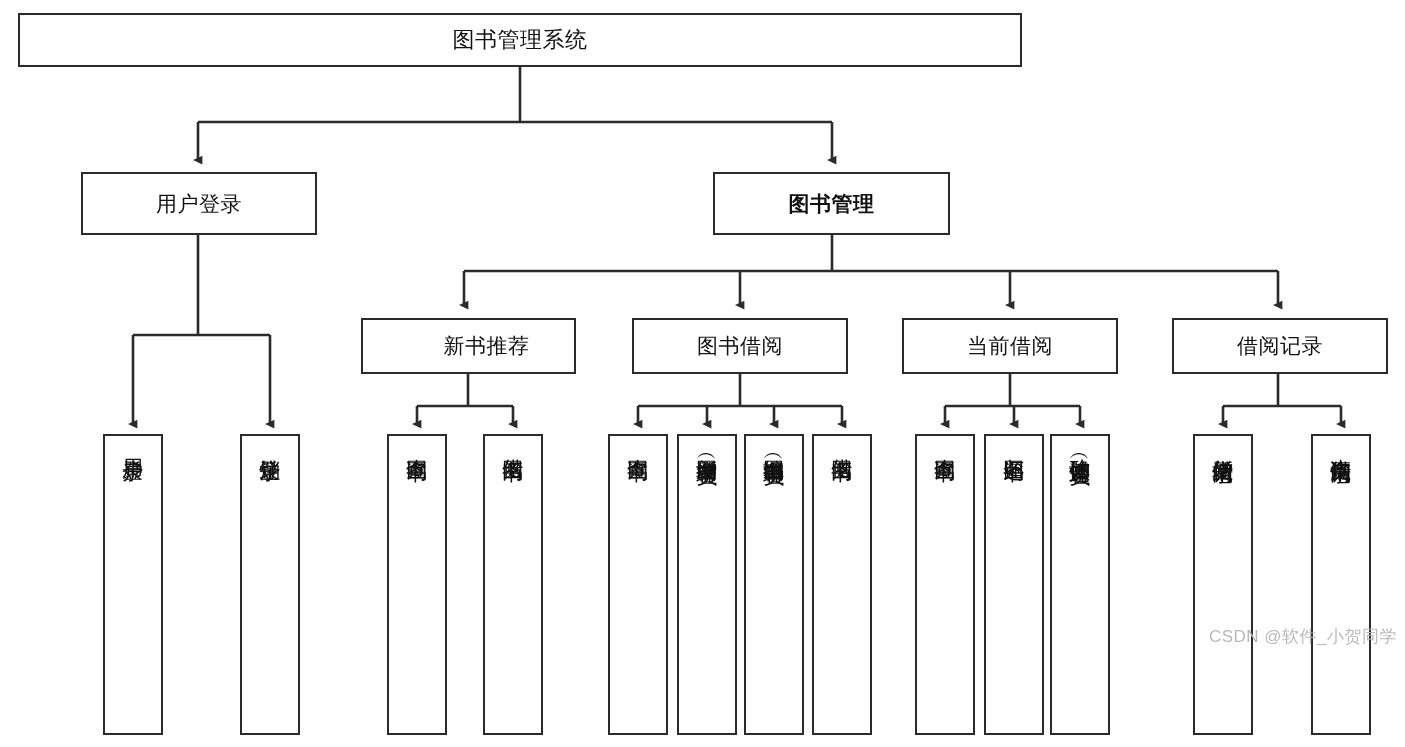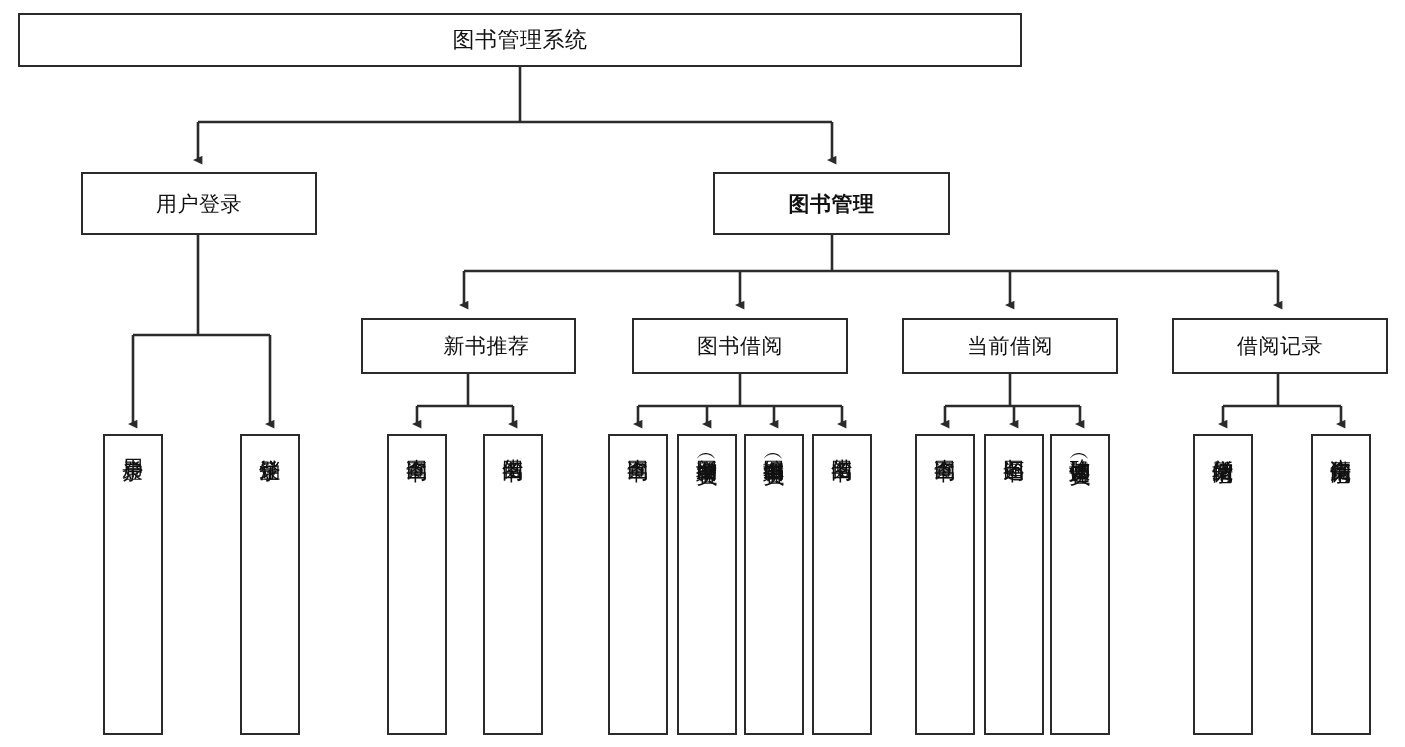--- a/index.html
+++ b/index.html
@@ -185,14 +185,15 @@
     <span class="vtext">确认归还（管理员）</span>
   </div>
 
   <div class="node node-v" style="left:1193px; top:434px; width:60px; height:301px;">
     <span class="vtext">新增借阅记录</span>
   </div>
   <div class="node node-v" style="left:1311px; top:434px; width:60px; height:301px;">
     <span class="vtext">查询借阅记录</span>
   </div>
 
+  <div class="watermark">CSDN @软件_小贺同学</div>
 
 </div>
 
 </body></html>

